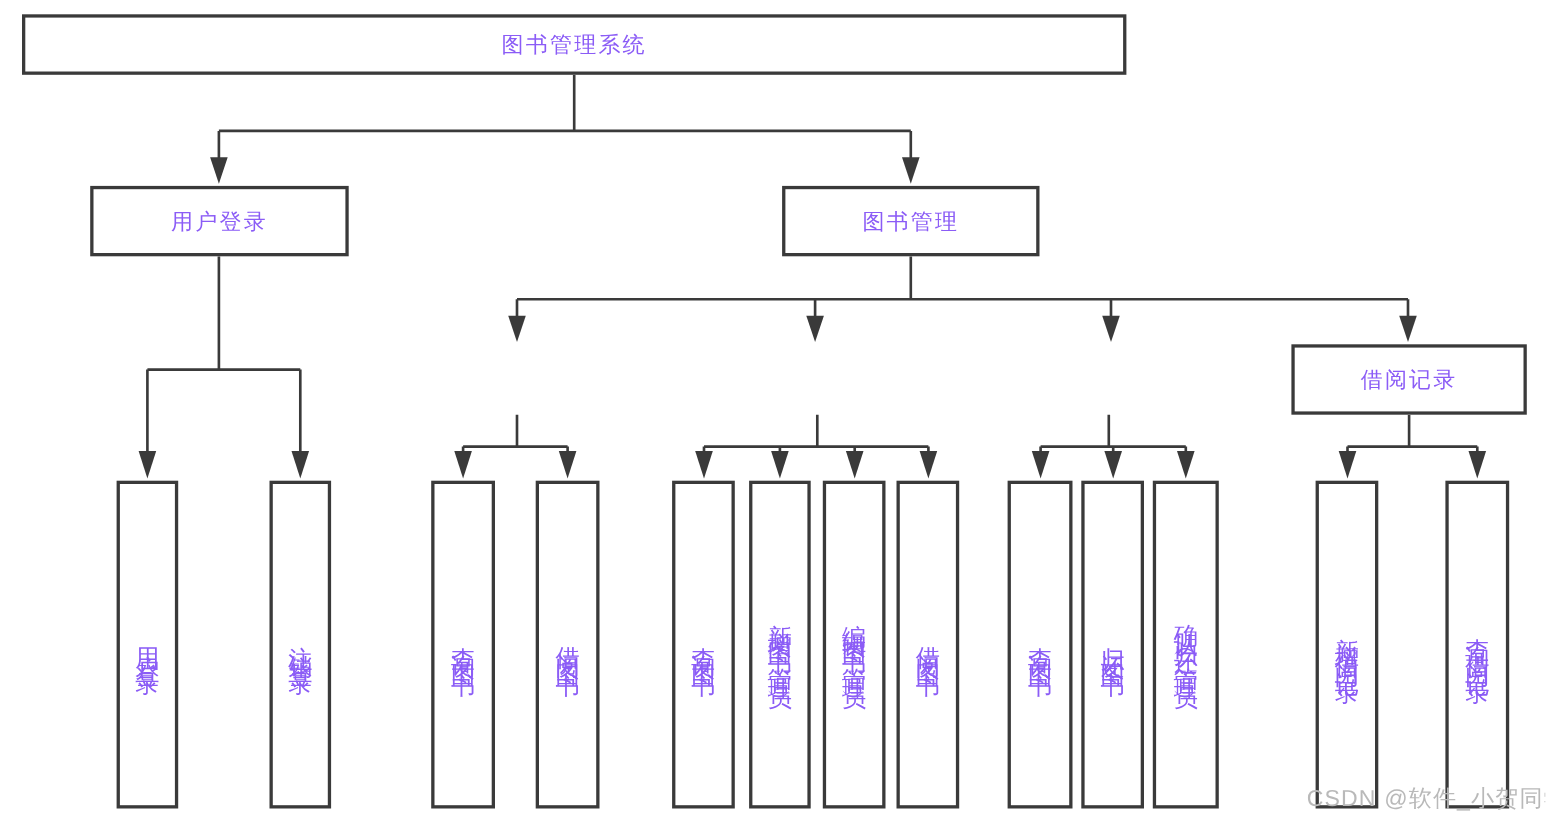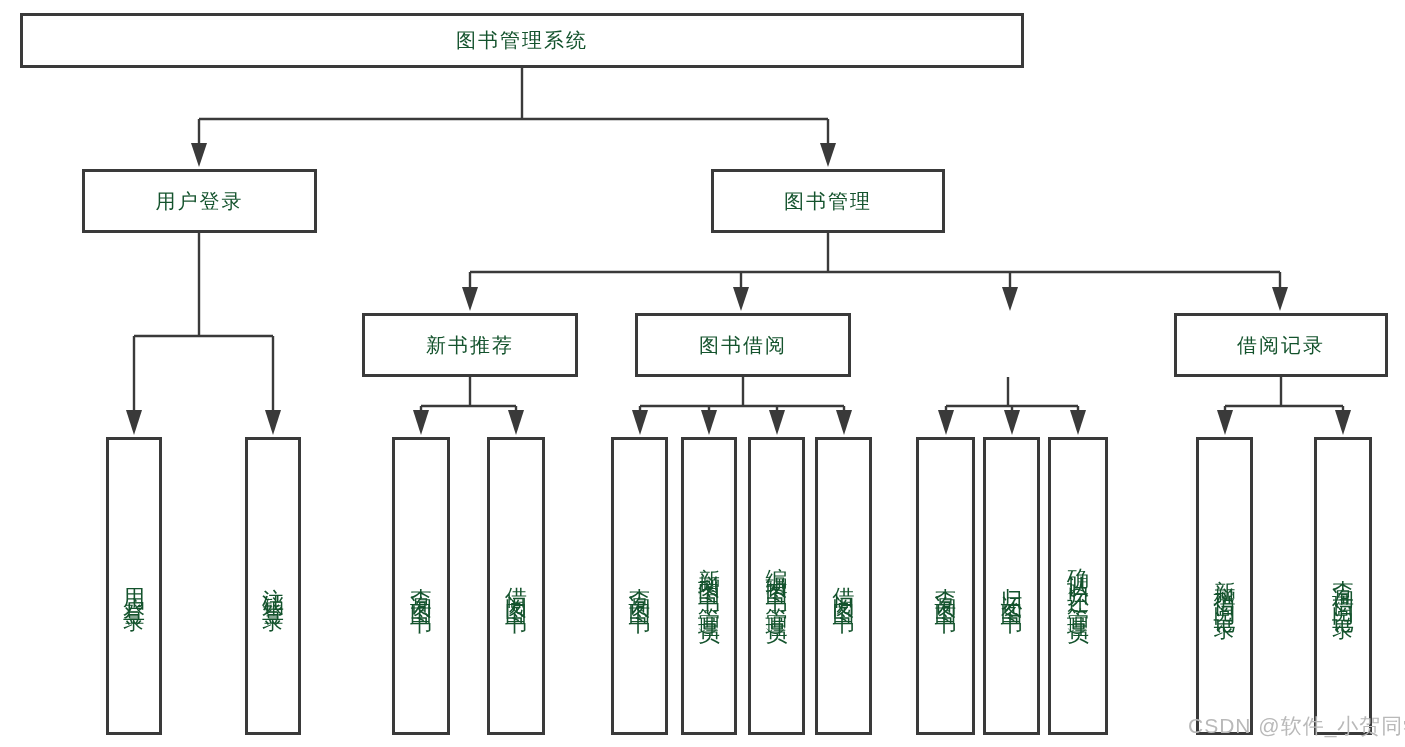--- a/index.html
+++ b/index.html
@@ -12,21 +12,21 @@
   }
   #wires{position:absolute;left:0;top:0;width:1405px;height:747px;}
   .box{
     position:absolute;
     box-sizing:border-box;
     border:3px solid #3a3a3a;
     background:#ffffff;
     display:flex;
     align-items:center;
     justify-content:center;
-    color:#14532d;
+    color:#8b5cf6;
   }
   .box.h{
     font-size:20px;
     letter-spacing:2px;
     white-space:nowrap;
   }
   .box.v{
     writing-mode:vertical-rl;
     text-orientation:mixed;
     font-size:22px;
@@ -88,22 +88,20 @@
       <polygon points="1217,410 1233,410 1225,435"></polygon>
       <polygon points="1335,410 1351,410 1343,435"></polygon>
     </g>
   </svg>
 
   <div class="box h" style="left:20px;top:13px;width:1004px;height:55px">图书管理系统</div>
 
   <div class="box h" style="left:82px;top:169px;width:235px;height:64px">用户登录</div>
   <div class="box h" style="left:711px;top:169px;width:234px;height:64px">图书管理</div>
 
-  <div class="box h" style="left:362px;top:313px;width:216px;height:64px">新书推荐</div>
-  <div class="box h" style="left:635px;top:313px;width:216px;height:64px">图书借阅</div>
   <div class="box h" style="left:1174px;top:313px;width:214px;height:64px">借阅记录</div>
 
   <div class="box v" style="left:106px;top:437px;width:56px;height:298px">用户登录</div>
   <div class="box v" style="left:245px;top:437px;width:56px;height:298px">注销登录</div>
 
   <div class="box v" style="left:392px;top:437px;width:58px;height:298px">查询图书</div>
   <div class="box v" style="left:487px;top:437px;width:58px;height:298px">借阅图书</div>
 
   <div class="box v" style="left:611px;top:437px;width:57px;height:298px">查询图书</div>
   <div class="box v" style="left:681px;top:437px;width:56px;height:298px">新增图书（管理员）</div>

